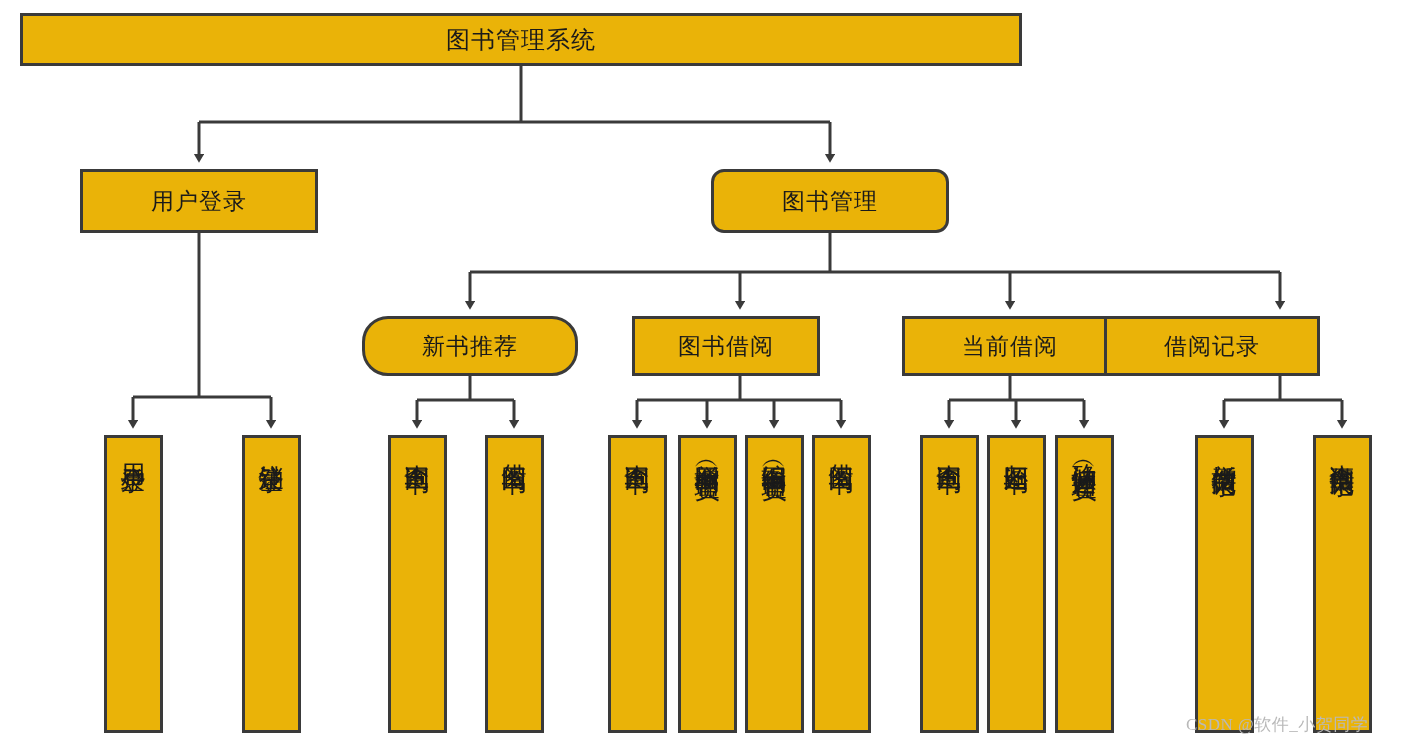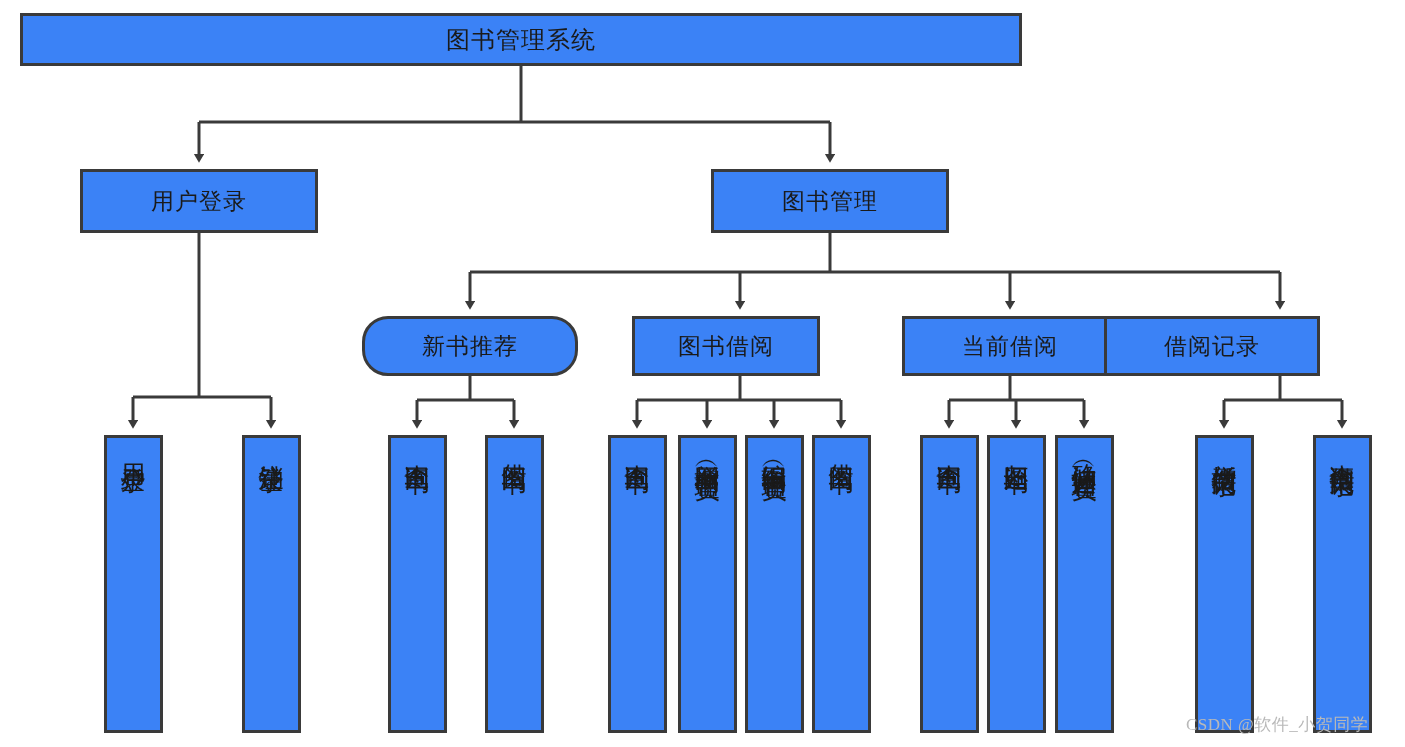--- a/index.html
+++ b/index.html
@@ -5,21 +5,21 @@
   html,body{margin:0;padding:0;background:#ffffff;}
   body{
     width:1405px;height:747px;
     font-family:"Liberation Sans","DejaVu Sans",sans-serif;
     overflow:hidden;
   }
   #canvas{position:relative;width:1405px;height:747px;background:#fff;}
   svg#wires{position:absolute;left:0;top:0;width:1405px;height:747px;}
   .node{
     position:absolute;
-    background:#3b82f6;
+    background:#eab308;
     border:3px solid #3a3a3a;
     box-sizing:border-box;
     display:flex;
     align-items:center;
     justify-content:center;
     color:#1a1a1a;
   }
   .node .lbl{
     display:block;
     text-align:center;
@@ -108,21 +108,21 @@
     </g>
   </svg>
 
   <div class="node root h-node" style="left:20px;top:13px;width:1002px;height:53px;">
     <span class="lbl">图书管理系统</span>
   </div>
 
   <div class="node h-node" style="left:80px;top:169px;width:238px;height:64px;">
     <span class="lbl">用户登录</span>
   </div>
-  <div class="node h-node" style="left:711px;top:169px;width:238px;height:64px;">
+  <div class="node h-node" style="left:711px;top:169px;width:238px;height:64px;border-radius:13px;">
     <span class="lbl">图书管理</span>
   </div>
 
   <div class="node h-node" style="left:362px;top:316px;width:216px;height:60px;border-radius:26px;">
     <span class="lbl">新书推荐</span>
   </div>
   <div class="node h-node" style="left:632px;top:316px;width:188px;height:60px;">
     <span class="lbl">图书借阅</span>
   </div>
   <div class="node h-node" style="left:902px;top:316px;width:216px;height:60px;">

